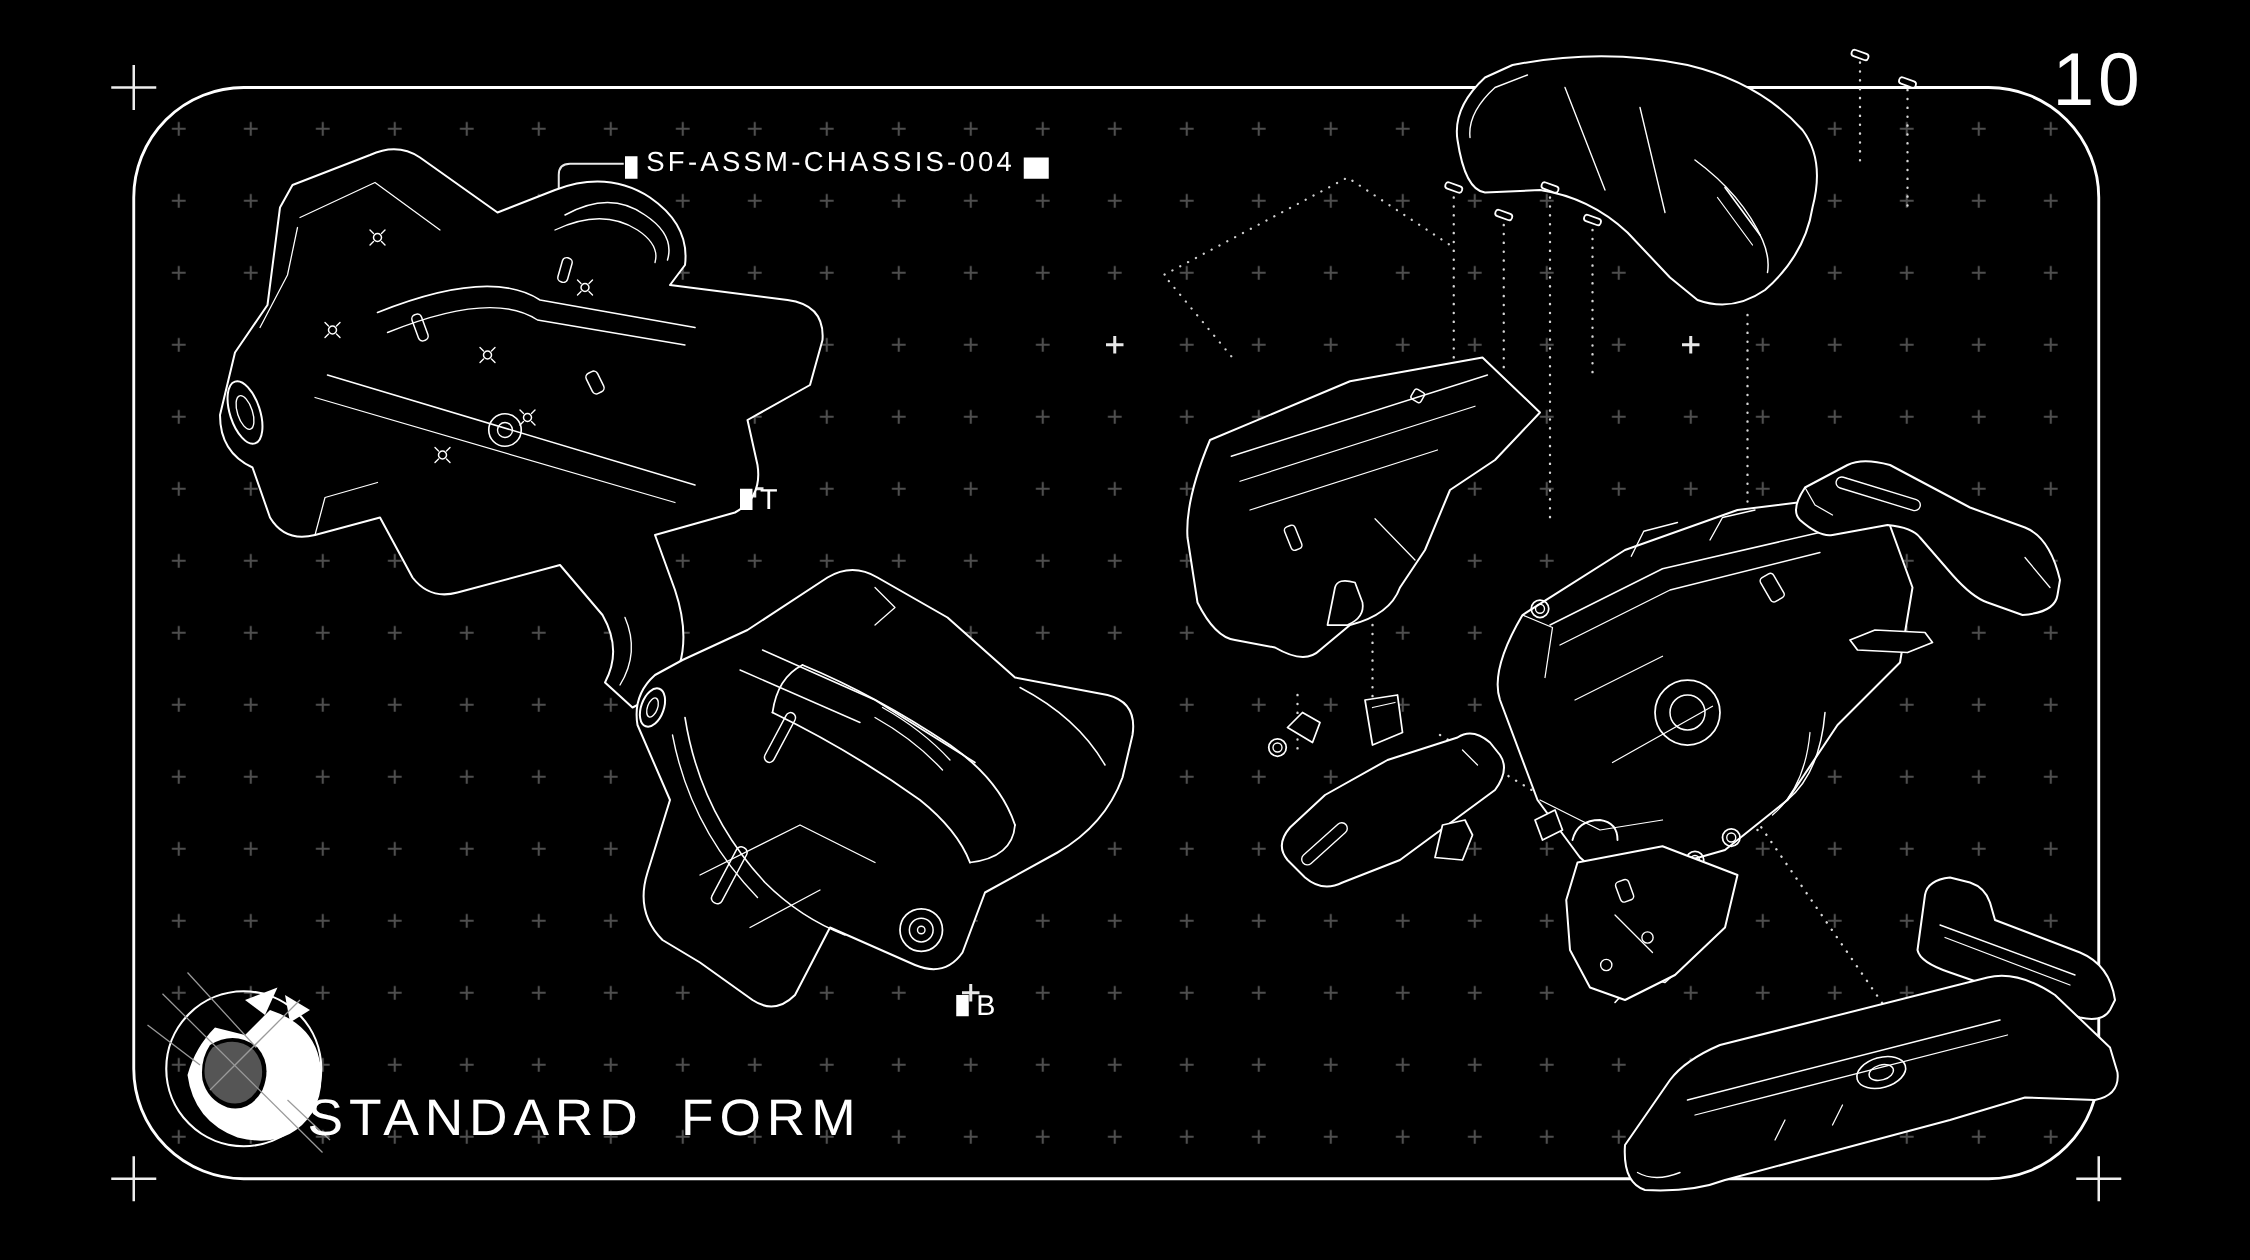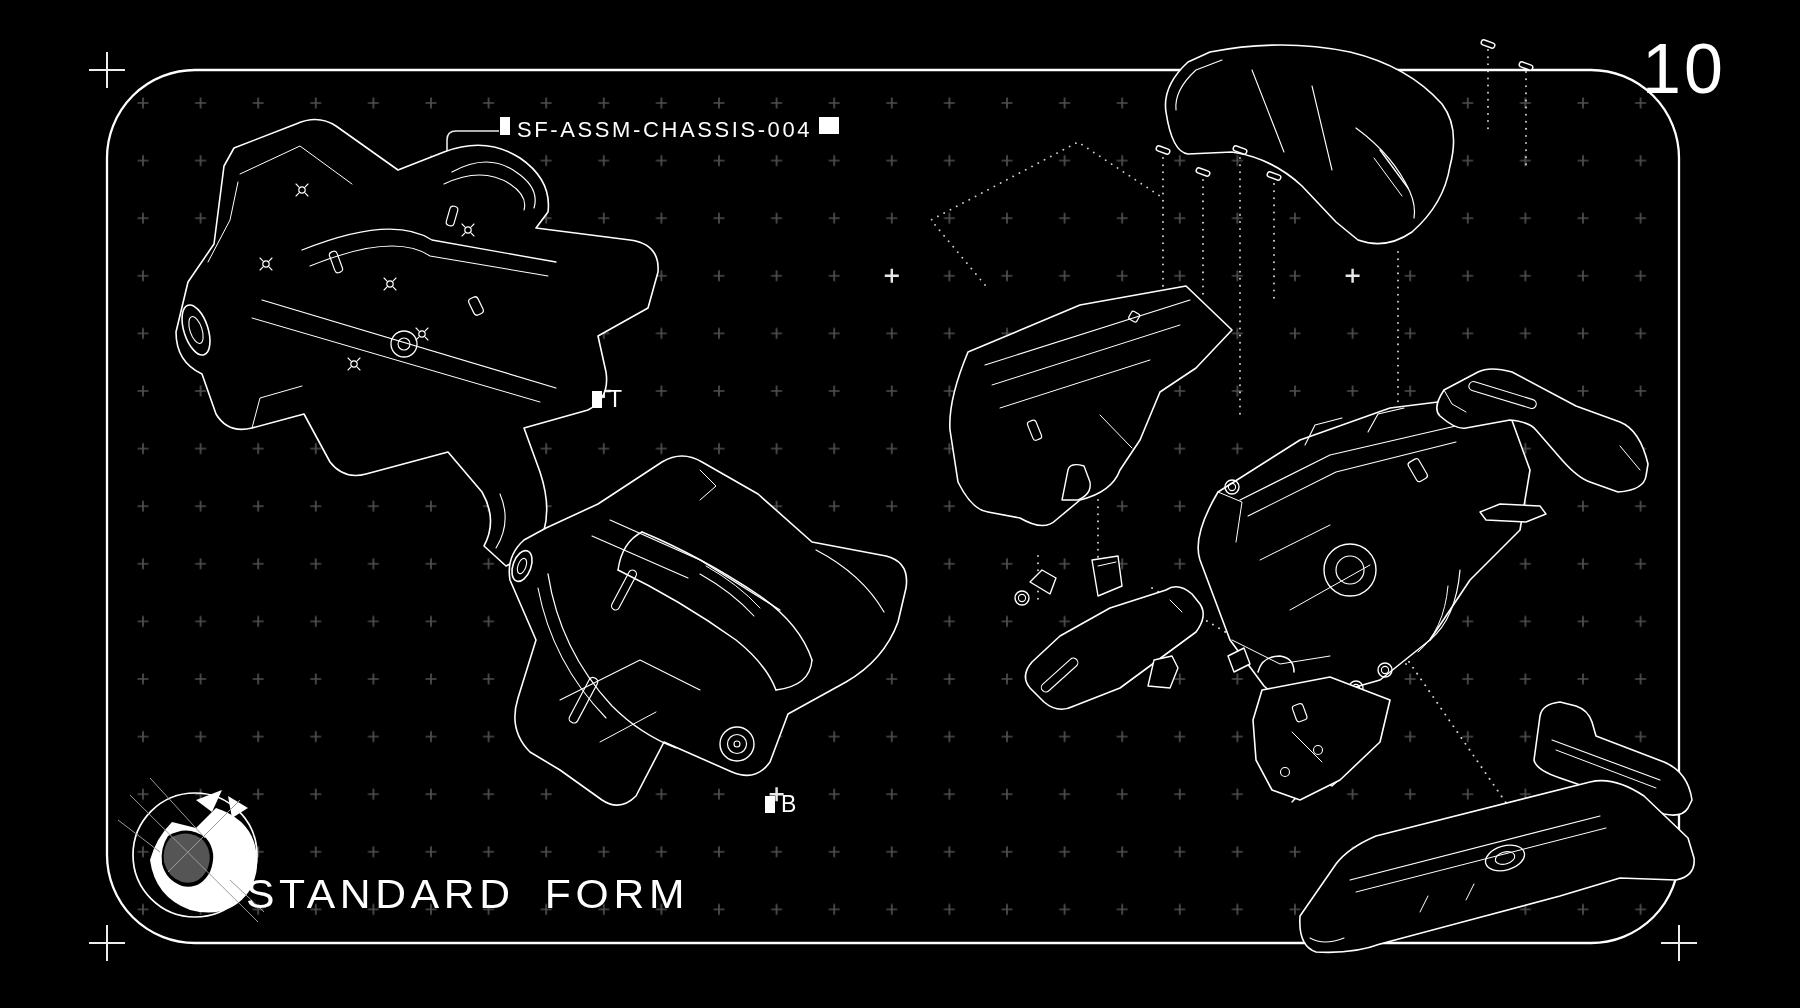--- a/index.html
+++ b/index.html
@@ -1,30 +1,30 @@
 <!DOCTYPE html>
 <html><head>
 <meta charset="utf-8">
 <style>
   html,body{margin:0;padding:0;background:#000;}
   body{width:1800px;height:1008px;overflow:hidden;}
   .stage{position:absolute;top:0;left:0;width:1800px;height:1008px;
          font-family:"Liberation Sans",sans-serif;color:#fff;}
   .art{position:absolute;top:0;left:0;display:block;}
   .overlay-text{position:absolute;white-space:nowrap;}
-  .callout{position:absolute;left:500px;top:117px;display:flex;align-items:flex-start;gap:7px;
+  .callout{position:absolute;left:500px;top:117px;display:flex;align-items:flex-end;gap:7px;
            font-size:22px;letter-spacing:2.6px;font-weight:400;}
   .marker-sq{display:inline-block;width:10px;height:18px;background:#fff;flex:0 0 auto;}
   .marker-bar{display:inline-block;width:20px;height:17px;background:#fff;flex:0 0 auto;}
   .view-label{position:absolute;display:flex;align-items:center;gap:6px;
               font-size:23px;letter-spacing:1px;}
   .view-label .marker-sq{width:10px;height:17px;}
   .view-label.t{left:592px;top:386px;}
   .view-label.b{left:765px;top:791px;}
-  .page-number{position:absolute;left:1642px;top:34px;font-size:70px;font-weight:400;
+  .page-number{position:absolute;left:1642px;top:34px;font-size:60px;font-weight:400;
                letter-spacing:3px;line-height:1;text-align:center;}
   .brand{position:absolute;left:246px;top:874px;font-size:41px;font-weight:400;
          letter-spacing:4.5px;word-spacing:13px;transform:scaleX(1.04);transform-origin:left center;
          line-height:1;}
 </style>
 </head>
 <body>
 
 <div class="stage">
 

